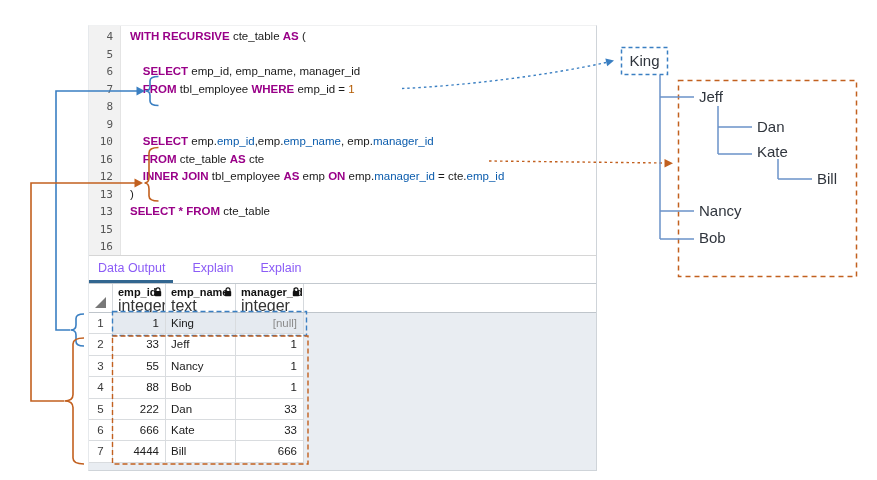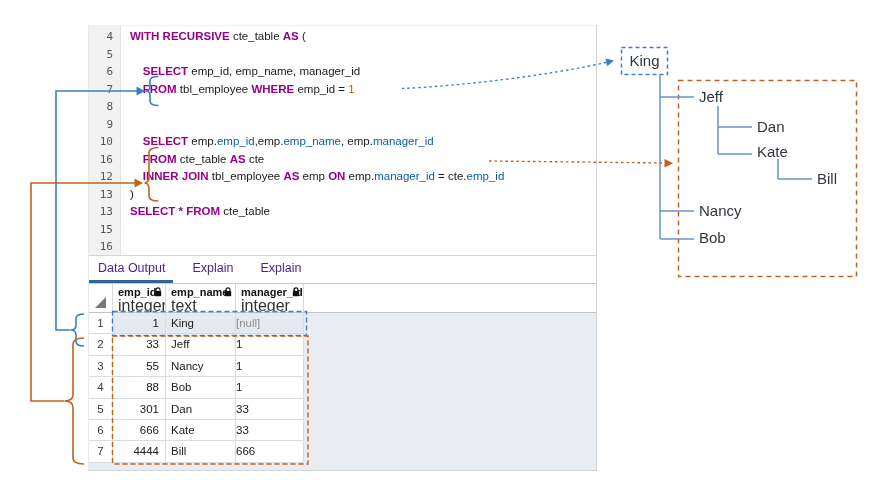--- a/index.html
+++ b/index.html
@@ -20,21 +20,21 @@
   .code{flex:1;padding:2px 0 0 9px;font-family:Liberation Sans, sans-serif;
         font-size:11.5px;line-height:17.5px;color:#1a1a1a;}
   .code-line{height:17.5px;white-space:pre;}
   .tk-kw{color:var(--sql-keyword);font-weight:bold;}
   .tk-id{color:var(--sql-identifier);}
   .tk-num{color:var(--sql-number);}
 
   
   .tabbar{position:absolute;left:0;top:229px;width:100%;height:29px;box-sizing:border-box;background:#fff;
           border-top:1px solid #d6d6d6;border-bottom:1px solid #c3c9cf;display:flex;}
-  .tab{padding:0 8px 16px 9px;font-size:12.5px;color:#4c1d95;line-height:24px;
+  .tab{padding:0 8px 16px 9px;font-size:12.5px;color:#8b5cf6;line-height:24px;
        border-bottom:3px solid transparent;box-sizing:border-box;margin-right:10px;}
   .tab.active{border-bottom-color:var(--tab-underline);}
 
   
   .grid{position:absolute;left:0;top:258px;right:0;bottom:0;background:#e9edf2;overflow:hidden;}
   .grid-header{display:flex;height:29px;background:#fff;border-bottom:1px solid #bfc5cb;box-sizing:border-box;}
   .hcell{position:relative;box-sizing:border-box;border-right:1px solid #d5d9dd;padding:2px 4px 0 5px;overflow:hidden;}
   .hcell .cname{font-weight:bold;font-size:11px;color:#111;}
   .hcell .ctype{font-size:16px;color:#333;margin-top:-1px;}
   .w-corner{width:24px;flex:none;}
@@ -44,21 +44,21 @@
   .hfill{flex:1;border-right:none;}
   .corner-tri{position:absolute;left:6px;bottom:3px;}
   .lock{position:absolute;top:3px;right:3px;}
 
   .grid-row{display:flex;height:21.4px;}
   .cell{box-sizing:border-box;background:#fff;border-right:1px solid #d9dcdf;border-bottom:1px solid #d9dcdf;
         font-size:11.5px;line-height:20px;color:#202020;overflow:hidden;flex:none;}
   .c-rownum{width:24px;text-align:center;color:#3a3a3a;}
   .c-empid{width:53px;text-align:right;padding-right:6px;}
   .c-empname{width:70px;padding-left:5px;}
-  .c-mgr{width:68px;text-align:left;padding-right:6px;}
+  .c-mgr{width:68px;text-align:right;padding-right:6px;}
   .cell.null{color:var(--null-color);}
   .grid-row.selected .cell.c-empid,
   .grid-row.selected .cell.c-empname,
   .grid-row.selected .cell.c-mgr{background:var(--selected-row-bg);}
 
   
   .tree-label{position:absolute;height:16px;line-height:16px;font-size:15px;color:#30353d;white-space:nowrap;z-index:3;}
   .king-box-label{position:absolute;left:621px;top:47px;width:47px;height:28px;line-height:28px;
                   text-align:center;font-size:15px;color:#30353d;z-index:3;}
 
@@ -163,21 +163,21 @@
             <div class="cell c-mgr">1</div>
           </div>
           <div class="grid-row">
             <div class="cell c-rownum">4</div>
             <div class="cell c-empid">88</div>
             <div class="cell c-empname">Bob</div>
             <div class="cell c-mgr">1</div>
           </div>
           <div class="grid-row">
             <div class="cell c-rownum">5</div>
-            <div class="cell c-empid">301</div>
+            <div class="cell c-empid">222</div>
             <div class="cell c-empname">Dan</div>
             <div class="cell c-mgr">33</div>
           </div>
           <div class="grid-row">
             <div class="cell c-rownum">6</div>
             <div class="cell c-empid">666</div>
             <div class="cell c-empname">Kate</div>
             <div class="cell c-mgr">33</div>
           </div>
           <div class="grid-row">

